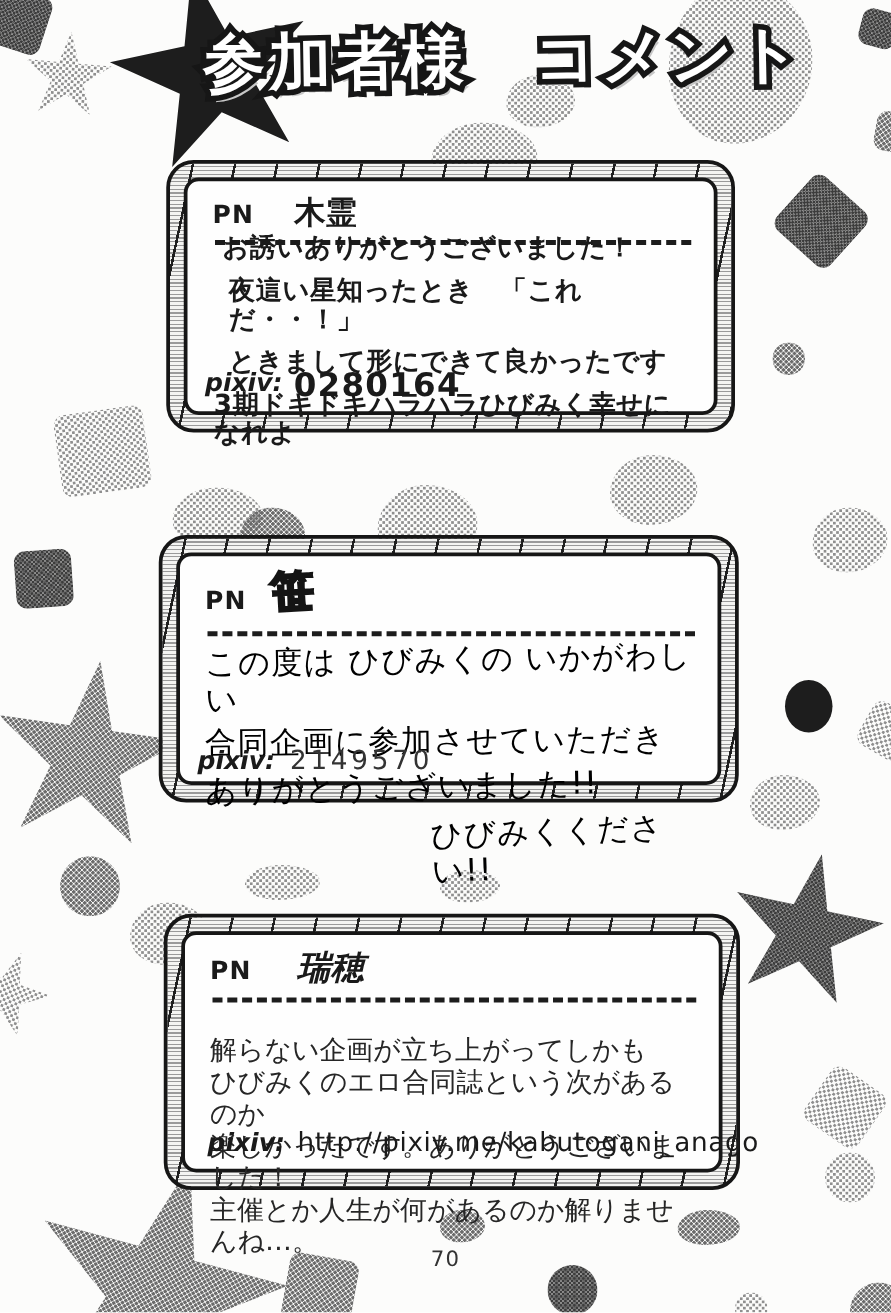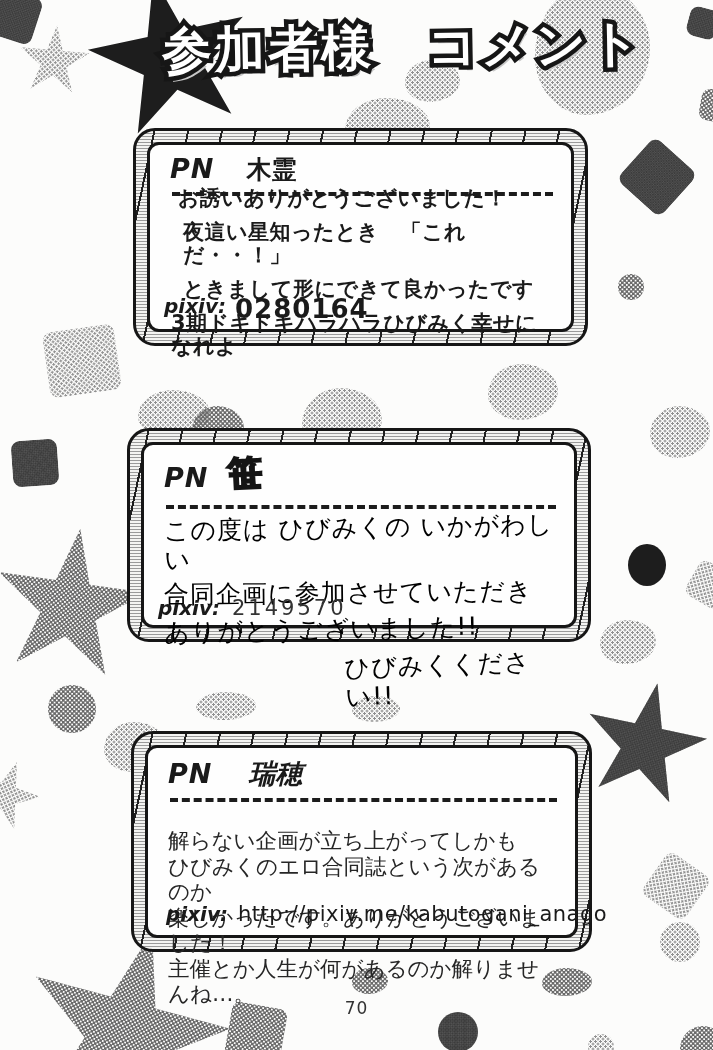--- a/index.html
+++ b/index.html
@@ -51,21 +51,21 @@
     background:
       repeating-linear-gradient(102deg, rgba(0,0,0,0) 0 17px, #1f1f1f 17px 19px, rgba(0,0,0,0) 19px 33px),
       repeating-linear-gradient(to bottom, #f4f4f2 0 2px, #9a9a9a 2px 3px);
   }
   .card-inner{
     position:relative; width:100%; height:100%;
     border:3px solid #161616; border-radius:12px; background:#fefefe;
     padding:8px 16px 8px 20px;
   }
   .pn-row{ display:flex; align-items:baseline; }
-  .pn-label{ font-style:italic; font-weight:900; font-size:27px; letter-spacing:1px; }
+  .pn-label{ font-weight:900; font-size:20px; letter-spacing:1px; }
   .pn-name{ margin-left:32px; font-weight:900; font-size:25px; }
   .dash{ border-top:4px dashed #1c1c1c; margin:6px 2px 0 2px; }
   .lines p{ margin:0; }
 
   
   .card1 .lines{ margin-top:-9px; }
   .card1 .lines p{ font-size:21px; font-weight:700; line-height:23px; margin-bottom:11px; letter-spacing:0.5px; }
   .card1 .l1{ padding-left:8px; }
   .card1 .l2{ padding-left:13px; }
   .card1 .l3{ padding-left:13px; }

